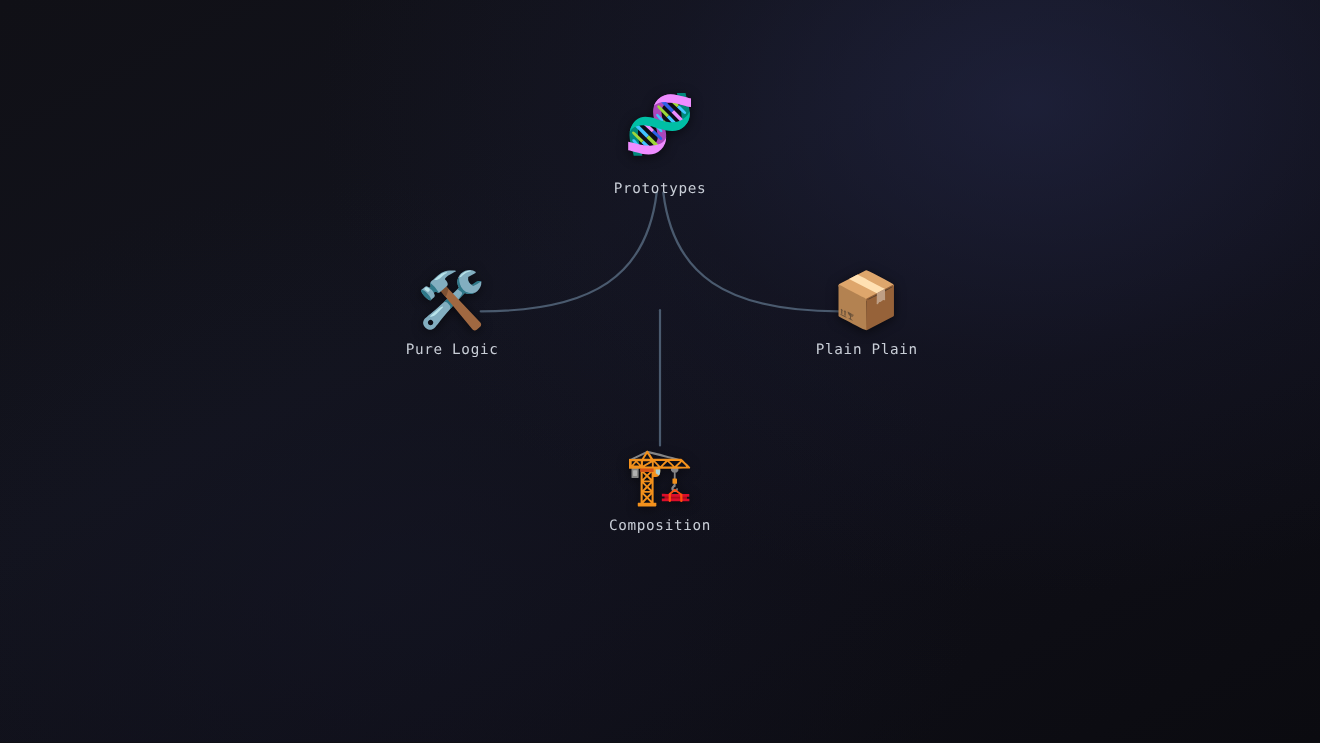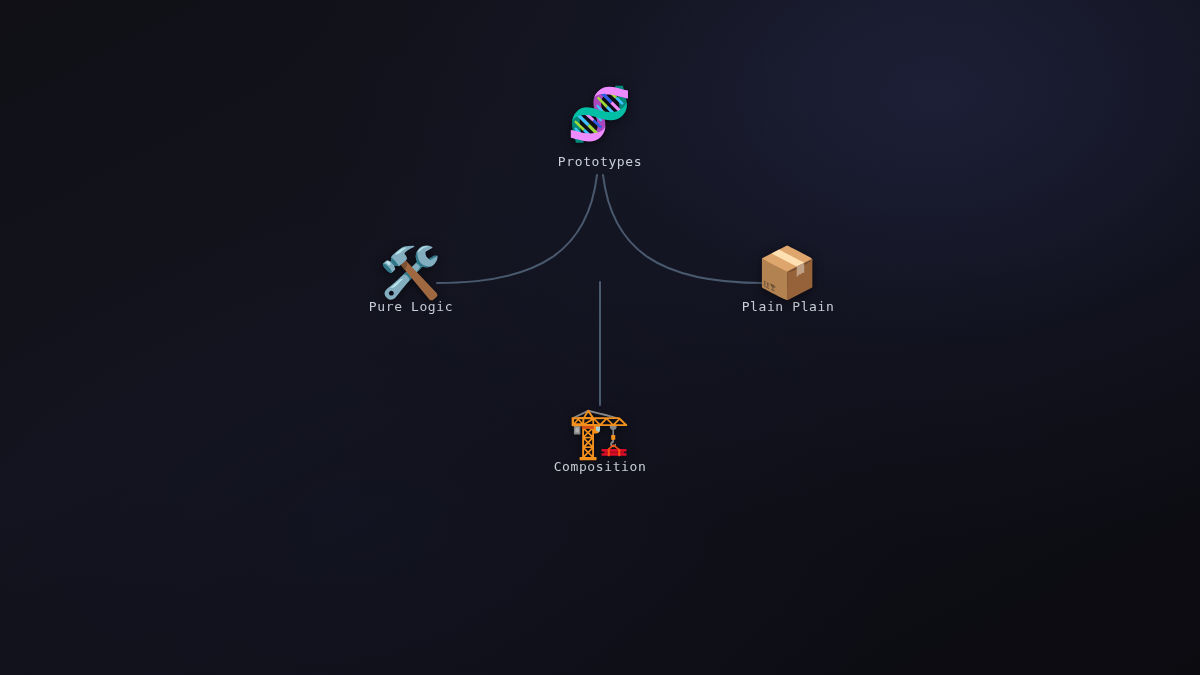--- a/index.html
+++ b/index.html
@@ -31,30 +31,30 @@
     transform:translate(-50%, 0);
     user-select:none;
   }
   .node .glyph {
     font-family:"DejaVu Sans", sans-serif;
     line-height:1;
     text-align:center;
     filter:drop-shadow(0 2px 5px rgba(0,0,0,0.55));
   }
   .node .label {
-    margin-top:1px;
+    margin-top:13px;
     font-family:"DejaVu Sans Mono", monospace;
     font-size:13px;
     letter-spacing:0.6px;
     color:#c9ced7;
     white-space:nowrap;
     text-align:center;
   }
   .node.root .glyph { font-size:52px; }
-  .node.root .label { margin-top:14px; }
+  .node.root .label { margin-top:24px; }
   .node.child .glyph { font-size:50px; }
 
   #node-root       { left:600px; top:88px;  }
   #node-pure-logic { left:411px; top:248px; }
   #node-plain-data { left:788px; top:248px; }
   #node-composition{ left:600px; top:408px; }
 
   
   #footer { position:absolute; left:0; right:0; bottom:0; height:120px; }
 </style>

